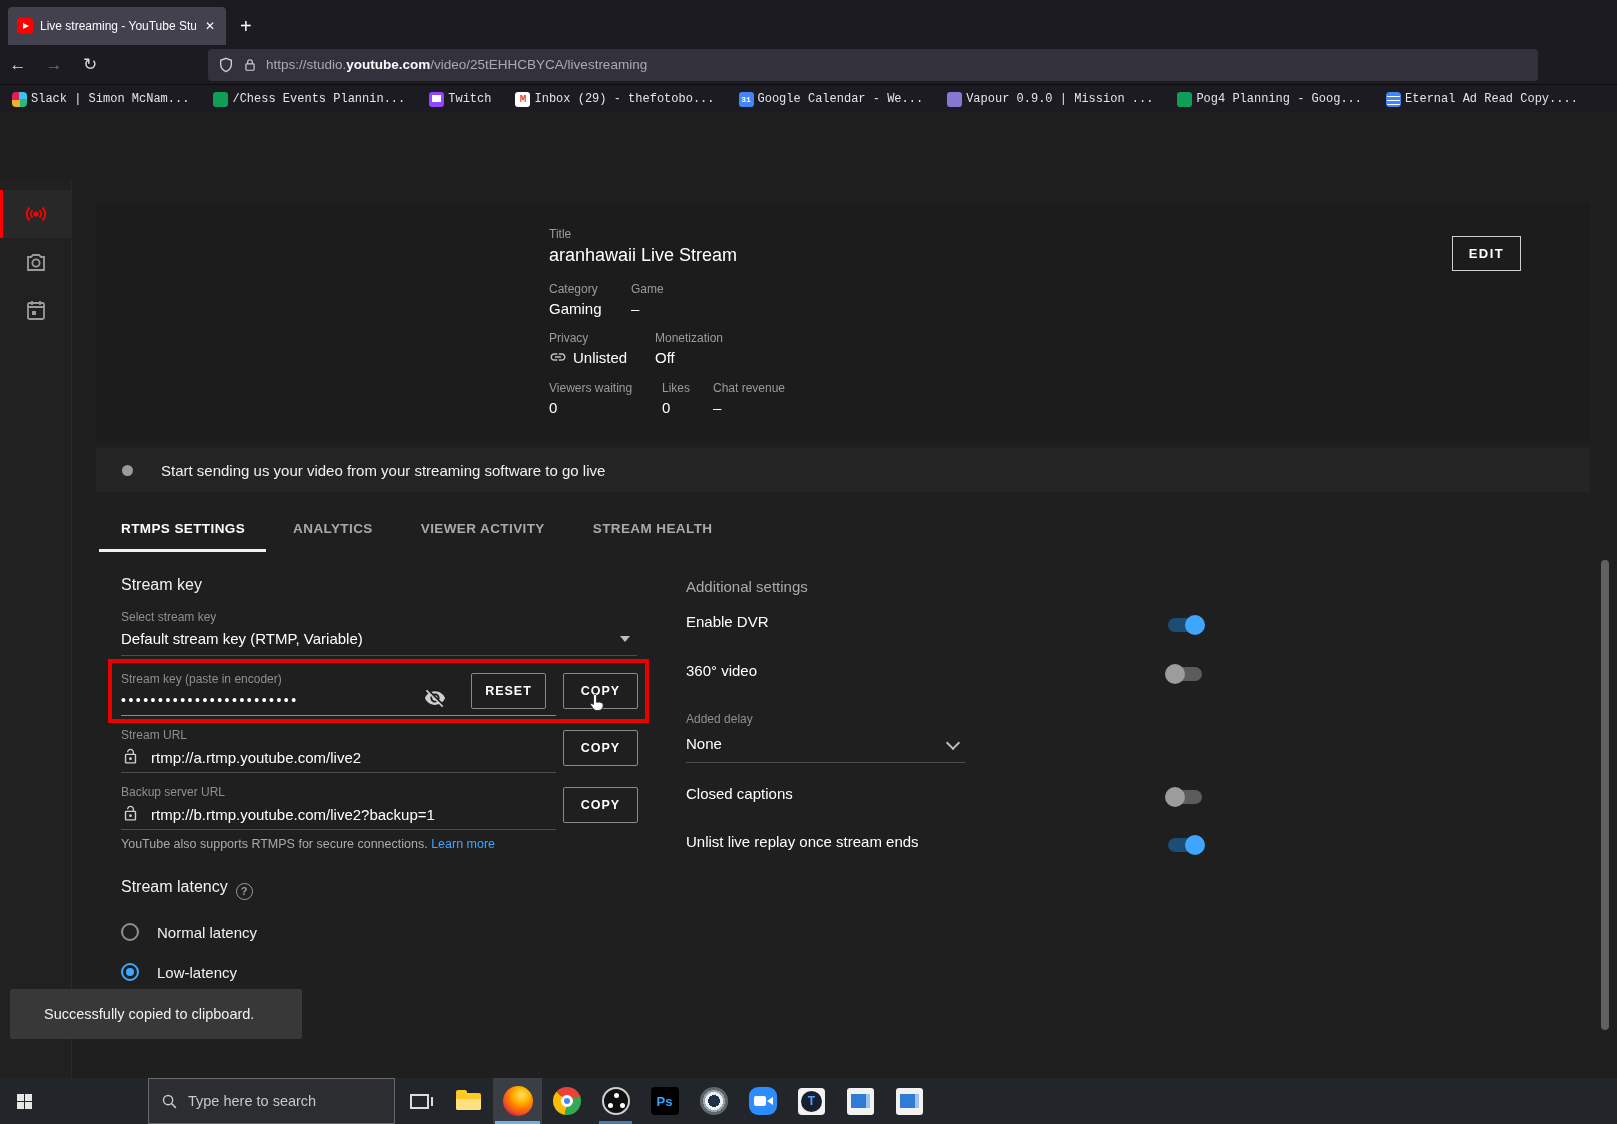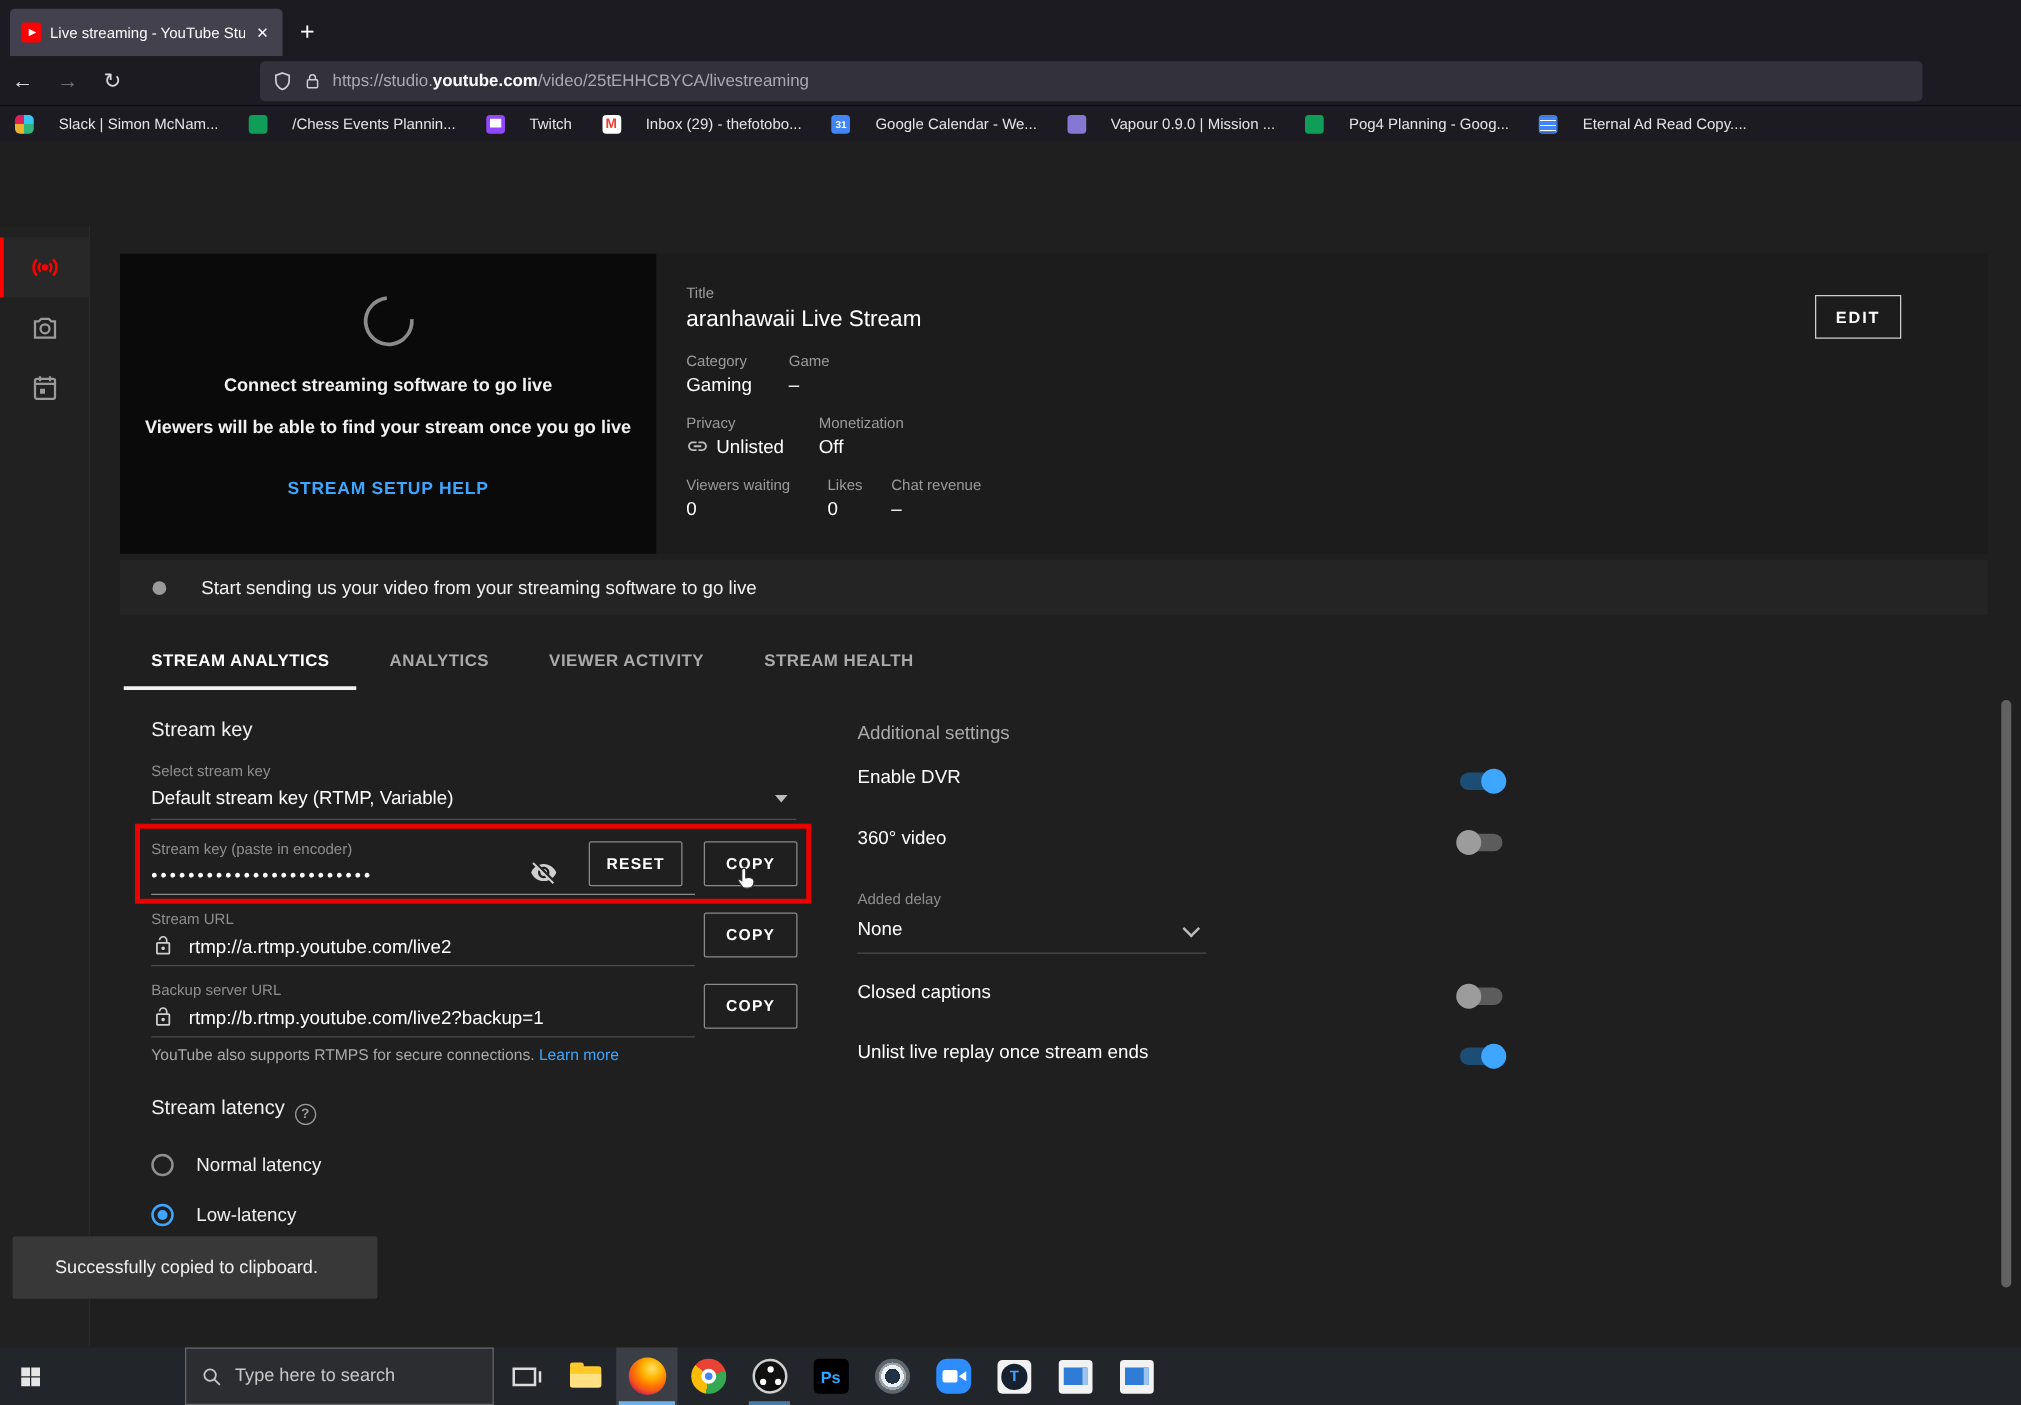--- a/index.html
+++ b/index.html
@@ -17,21 +17,21 @@
 
   .navbar { position:absolute; left:0; top:45px; width:1617px; height:40px; background:#1c1b22; display:flex; align-items:center; border-bottom:1px solid #0c0c0d; }
   .nav-ico { color:#d7d7db; font-size:17px; width:36px; text-align:center; }
   .nav-ico.dim { color:#6e6d78; }
   .urlbar { margin-left:100px; width:1330px; height:32px; background:#33323c; border-radius:4px; display:flex; align-items:center; padding:0 10px; gap:9px; }
   .urlbar svg { flex:0 0 auto; }
   .urltext { font-size:13.5px; color:#a9a9b3; white-space:nowrap; }
   .urltext b { color:#fbfbfe; font-weight:700; }
 
   .bookmarks { position:absolute; left:0; top:85px; width:1617px; height:28px; background:#1c1b22; display:flex; align-items:center; padding-left:12px; gap:24px; }
-  .bm { display:flex; align-items:flex-start; gap:20px; }
+  .bm { display:flex; align-items:flex-start; gap:4px;font-family:Liberation Mono, monospace; }
   .bm-label { color:#e4e4e8; font-size:12px; white-space:nowrap; }
   .fav { width:15px; height:15px; border-radius:3px; flex:0 0 auto; display:flex; align-items:center; justify-content:center; font-weight:bold; }
   .fav-slack  { background:conic-gradient(#36c5f0 0 25%,#2eb67d 0 50%,#ecb22e 0 75%,#e01e5a 0); border-radius:4px; }
   .fav-sheets { background:#0f9d58; }
   .fav-twitch { background:#9146ff; position:relative; }
   .fav-twitch::after { content:""; position:absolute; left:3px; top:3px; width:9px; height:7px; background:#fff; }
   .fav-gmail  { background:#fff; color:#ea4335; font-size:11px; }
   .fav-gcal   { background:#4285f4; color:#fff; font-size:8px; }
   .fav-vapour { background:#8578d3; }
   .fav-docs   { background:repeating-linear-gradient(#4285f4 0 3px,#fff 3px 4px); border:1px solid #4285f4; }
@@ -225,26 +225,20 @@
           <rect x="4" y="5" width="16" height="16" rx="1.5"></rect>
           <path d="M8 3v4M16 3v4M4 9h16"></path>
           <rect x="8" y="13" width="4" height="4" fill="#9b9b9b" stroke="none"></rect>
         </svg>
     </div>
   </div>
 
   <div class="content">
 
     <div class="hero">
-      <div class="preview">
-        <div class="spinner"></div>
-        <div class="pv1">Connect streaming software to go live</div>
-        <div class="pv2">Viewers will be able to find your stream once you go live</div>
-        <div class="pv-help">STREAM SETUP HELP</div>
-      </div>
 
       <span class="ilabel" style="left:453px;top:24px">Title</span>
       <span class="ititle" style="left:453px;top:42px">aranhawaii Live Stream</span>
 
       <span class="ilabel" style="left:453px;top:79px">Category</span>
       <span class="ilabel" style="left:535px;top:79px">Game</span>
       <span class="ivalue" style="left:453px;top:97px">Gaming</span>
       <span class="ivalue" style="left:535px;top:97px">–</span>
 
       <span class="ilabel" style="left:453px;top:128px">Privacy</span>
@@ -266,21 +260,21 @@
 
       <div class="edit-btn">EDIT</div>
     </div>
 
     <div class="statusrow">
       <span class="statusdot"></span>
       <span class="statustext">Start sending us your video from your streaming software to go live</span>
     </div>
 
     <div class="ctabs">
-      <div class="ctab on">STREAM ANALYTICS</div>
+      <div class="ctab on">RTMPS SETTINGS</div>
       <div class="ctab">ANALYTICS</div>
       <div class="ctab">VIEWER ACTIVITY</div>
       <div class="ctab">STREAM HEALTH</div>
     </div>
 
     <div class="panel">
 
       <span class="abs sec-title" style="left:25px;top:16px">Stream key</span>
 
       <span class="abs sub-label" style="left:25px;top:50px">Select stream key</span>

